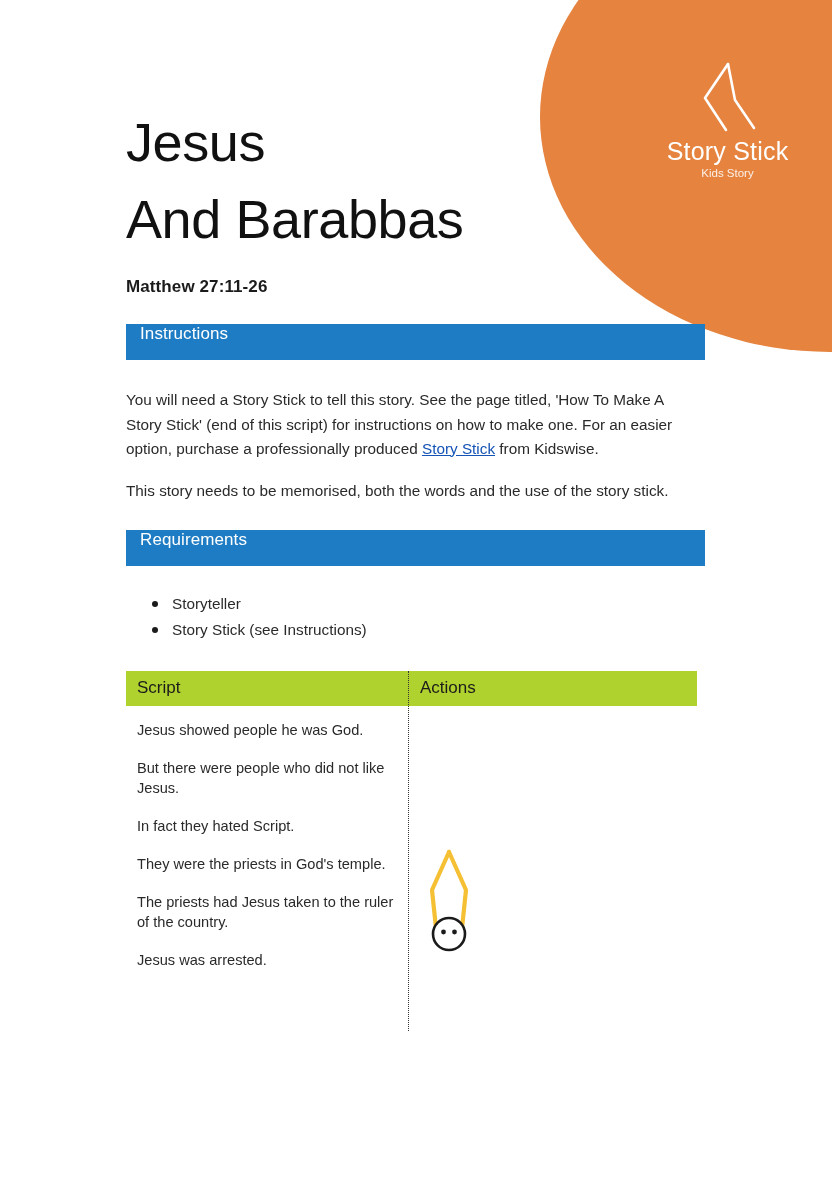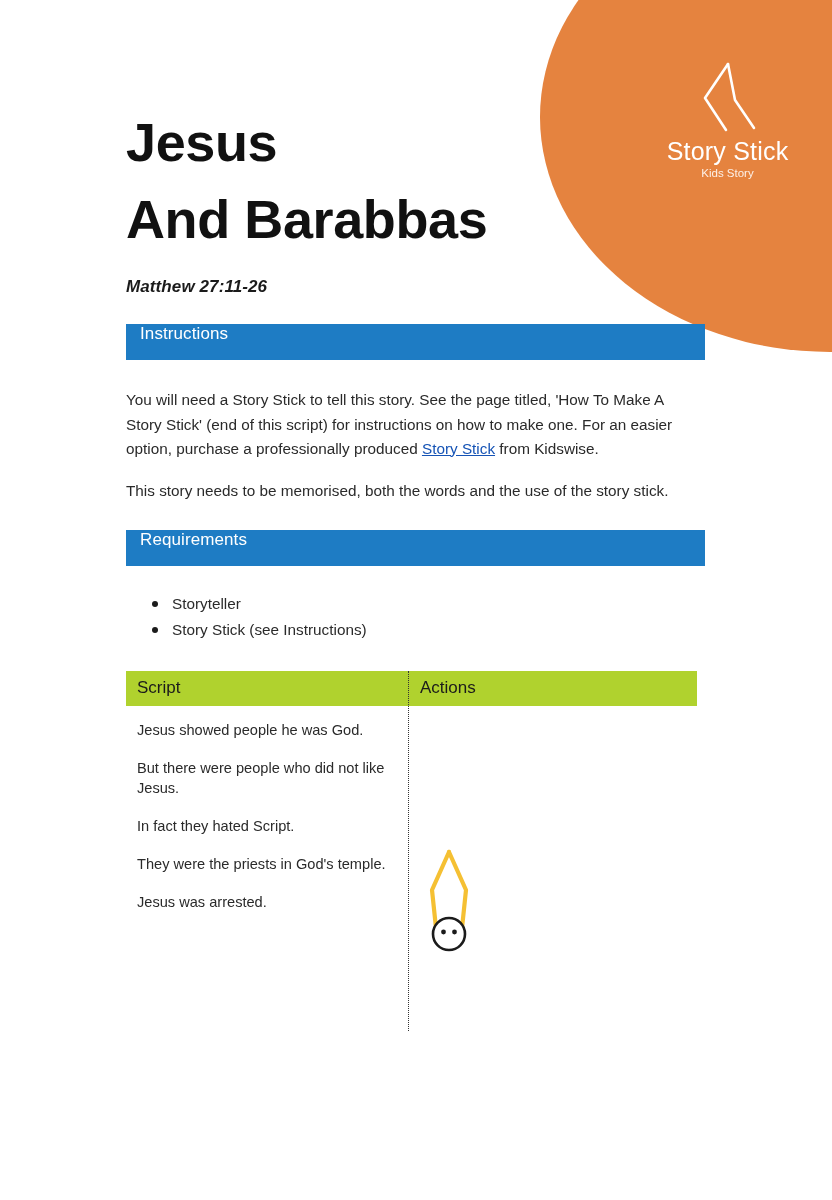--- a/index.html
+++ b/index.html
@@ -64,37 +64,36 @@
   .content {
     position: relative;
     z-index: 3;
     padding: 0 0 0 126px;
   }
 
   .doc-title {
     margin: 0;
     padding-top: 104px;
     font-size: 54px;
-    font-weight: 700;
+    font-weight: 400;
     line-height: 1.42;
     color: #111111;
     letter-spacing: -0.4px;
     width: 430px;
   }
   .doc-title .title-line {
     display: block;
   }
 
   .scripture-ref {
     margin: 20px 0 0 0;
     font-size: 17px;
     font-weight: 700;
     color: #1b1b1b;
     letter-spacing: 0.1px;
-    font-style: italic;
   }
 
   .meta-block {
     margin: 19px 0 0 0;
     font-size: 15.5px;
     line-height: 1.64;
     color: #2a2a2a;
   }
   .meta-block .meta-line { display: block; }
 
@@ -280,20 +279,21 @@
           <span class="head-label">Actions</span>
         </div>
       </div>
 
       <div class="script-body">
         <div class="script-col">
           <div class="script-line">Jesus showed people he was God.</div>
           <div class="script-line">But there were people who did not like Jesus.</div>
           <div class="script-line">In fact they hated Script.</div>
           <div class="script-line gap-after">They were the priests in God's temple.</div>
+          <div class="script-line">The priests had Jesus taken to the ruler of the country.</div>
           <div class="script-line">Jesus was arrested.</div>
         </div>
 
         <div class="actions-col">
           <svg class="stick-figure" viewBox="0 0 56 112">
             <path d="M27 6 L10 44 L14 82" fill="none" stroke="#f5c033" stroke-width="4.2" stroke-linecap="round" stroke-linejoin="round"></path>
             <path d="M27 6 L44 44 L40 82" fill="none" stroke="#f5c033" stroke-width="4.2" stroke-linecap="round" stroke-linejoin="round"></path>
             <circle cx="27" cy="88" r="16" fill="#ffffff" stroke="#1b1b1b" stroke-width="2.6"></circle>
             <circle cx="21.5" cy="86" r="2.4" fill="#1b1b1b"></circle>
             <circle cx="32.5" cy="86" r="2.4" fill="#1b1b1b"></circle>

